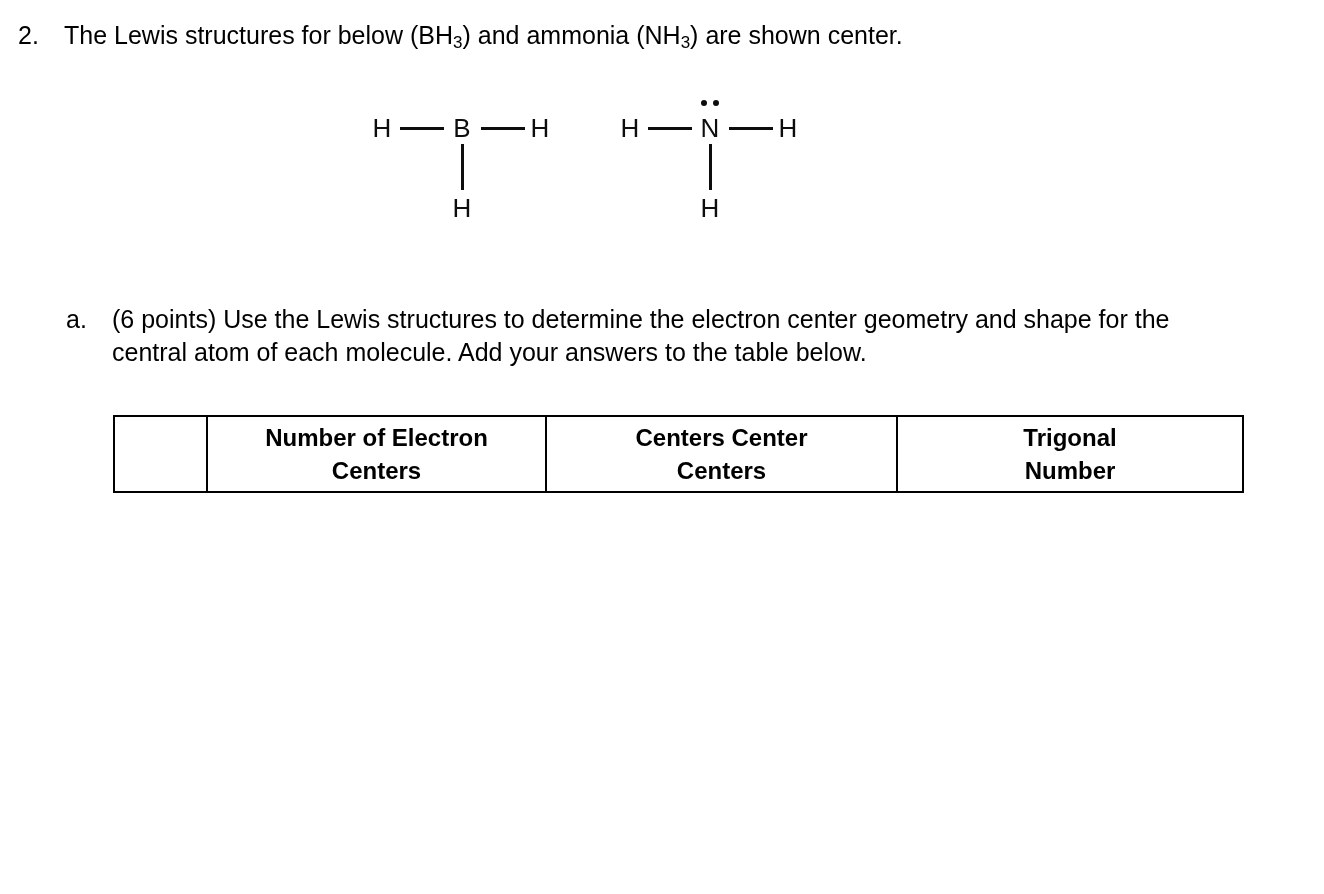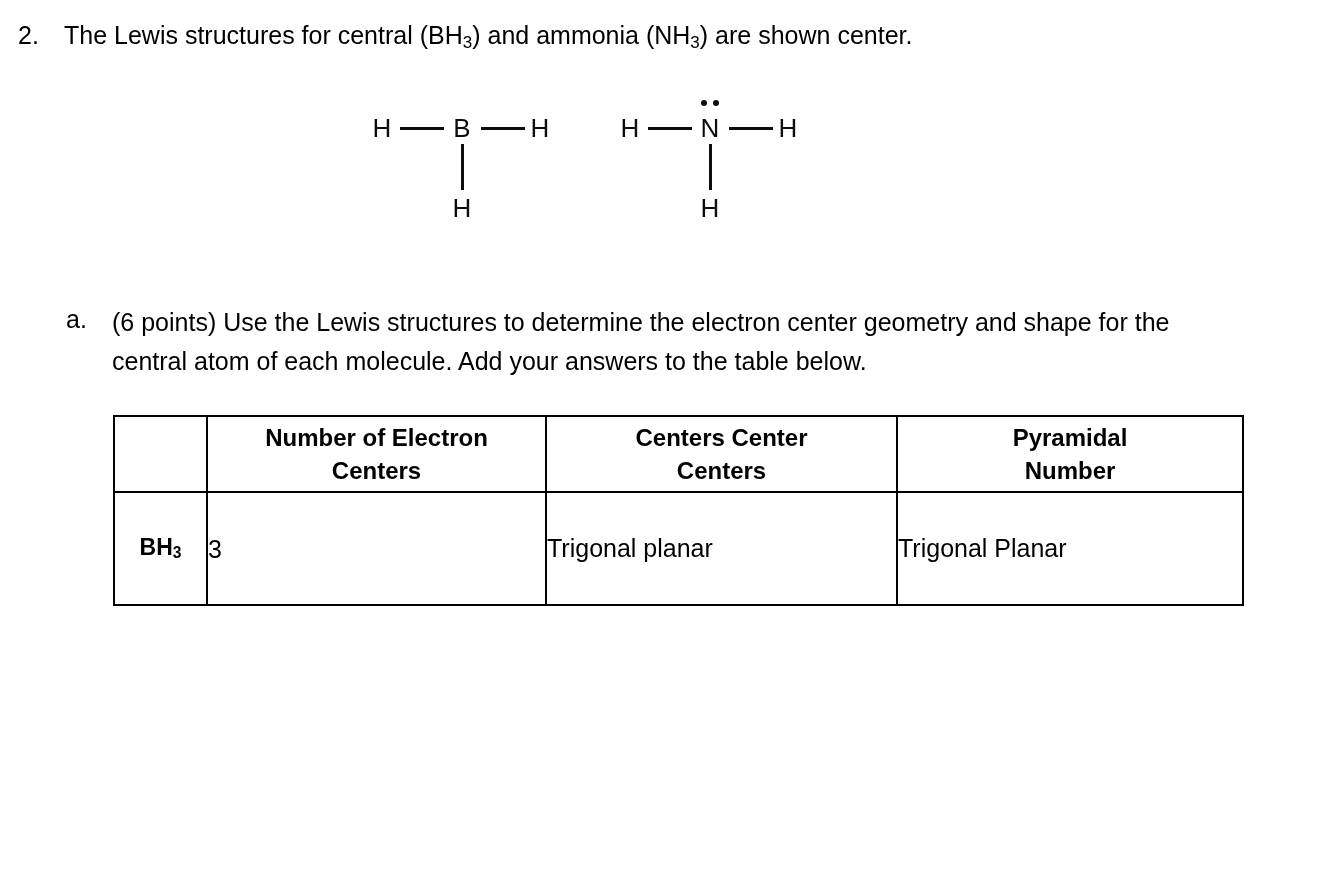--- a/index.html
+++ b/index.html
@@ -106,21 +106,21 @@
     align-items: flex-start;
   }
   .sq-marker {
     width: 46px;
     flex: 0 0 46px;
     font-size: 25px;
     line-height: 33px;
   }
   .sq-text {
     font-size: 25px;
-    line-height: 39px;
+    line-height: 33px;
     width: 1075px;
   }
 
   
   .answer-table {
     position: absolute;
     left: 113px;
     top: 415px;
     width: 1129px;
     border-collapse: collapse;
@@ -164,21 +164,21 @@
     font-size: 25px;
     padding-left: 13px;
     vertical-align: middle;
   }
 </style>
 </head>
 <body>
 
 <div class="question-block">
   <span class="q-marker">2.</span>
-  <span class="q-text"><span>The Lewis structures for central (BH</span><sub>3</sub><span>) and ammonia (NH</span><sub>3</sub><span>) are shown center.</span></span>
+  <span class="q-text"><span>The Lewis structures for below (BH</span><sub>3</sub><span>) and ammonia (NH</span><sub>3</sub><span>) are shown center.</span></span>
 </div>
 
 <div class="lewis-area">
 
   <div class="lewis" id="lewis-bh3">
     <span class="atom left">H</span>
     <span class="bond h-left"></span>
     <span class="atom center">B</span>
     <span class="bond h-right"></span>
     <span class="atom right">H</span>
@@ -219,26 +219,20 @@
       <td class="hdr-blank"></td>
       <td class="hdr">
         <div>Number of Electron</div>
         <div>Centers</div>
       </td>
       <td class="hdr">
         <div>Centers Center</div>
         <div>Centers</div>
       </td>
       <td class="hdr">
-        <div>Pyramidal</div>
+        <div>Trigonal</div>
         <div>Number</div>
       </td>
     </tr>
 
-    <tr class="row-body">
-      <td class="mol-label"><span>BH</span><sub>3</sub></td>
-      <td class="num-cell">3</td>
-      <td class="text-cell">Trigonal planar</td>
-      <td class="text-cell">Trigonal Planar</td>
-    </tr>
 
   </tbody>
 </table>
 
 </body></html>

